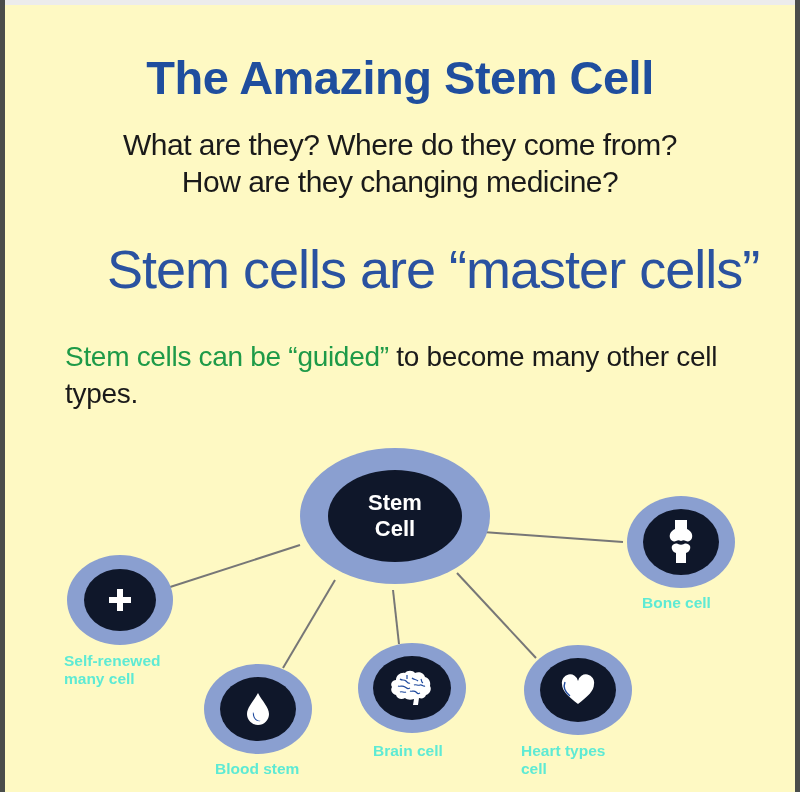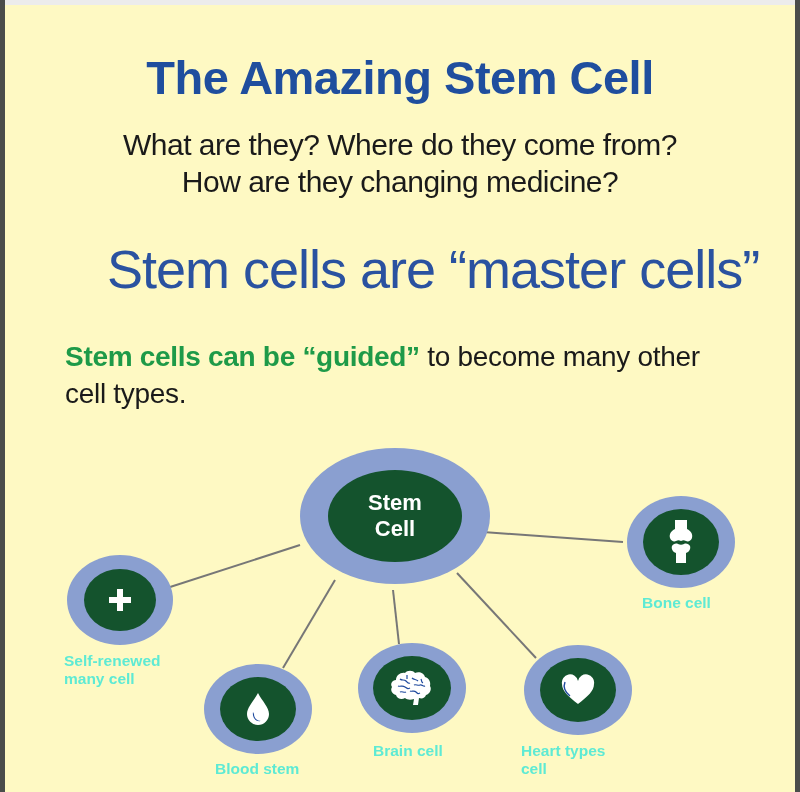--- a/index.html
+++ b/index.html
@@ -3,25 +3,25 @@
 <meta charset="utf-8">
 <style>
   html, body { margin:0; padding:0; }
   body { width:800px; height:792px; background:#4a4d4b; position:relative; overflow:hidden; font-family:"Liberation Sans", sans-serif; }
   .page { position:absolute; left:5px; top:0; width:790px; height:792px; background:#fef9c3; }
   .page-top { position:absolute; left:0; top:0; width:100%; height:5px; background:#ececec; }
   .title { position:absolute; left:0; width:100%; top:50px; text-align:center; font-size:47px; font-weight:bold; color:#1f4e9e; letter-spacing:-0.5px; }
   .subtitle { position:absolute; left:0; width:100%; top:126px; text-align:center; font-size:30px; color:#1a1a1a; line-height:37px; letter-spacing:-0.5px; }
   .heading { position:absolute; left:60px; top:238px; font-size:54px; color:#2a52a0; letter-spacing:-1px;margin-left:42px; }
   .intro { position:absolute; left:60px; top:338px; font-size:28px; color:#1a1a1a; line-height:37px; width:680px; letter-spacing:-0.3px; }
-  .intro .hl { color:#1e9a48; font-weight:bold; }
+  .intro .hl { color:#1e9a48; font-weight:normal; }
   svg.links { position:absolute; left:-5px; top:0; width:800px; height:792px; }
   .node { position:absolute; }
   .outer { position:absolute; border-radius:50%; background:#8a9fd0; }
-  .inner { position:absolute; border-radius:50%; background:#14532d; display:flex; align-items:center; justify-content:center; }
+  .inner { position:absolute; border-radius:50%; background:#0f172a; display:flex; align-items:center; justify-content:center; }
   .label { position:absolute; font-size:15.5px; font-weight:bold; color:#5eead4; line-height:18px; }
   .stem-text { color:#ffffff; font-size:22px; font-weight:bold; text-align:center; line-height:26px; }
 </style>
 </head>
 <body>
 
 <div class="page">
   <div class="page-top"></div>
 
   <div class="title">The Amazing Stem Cell</div>

